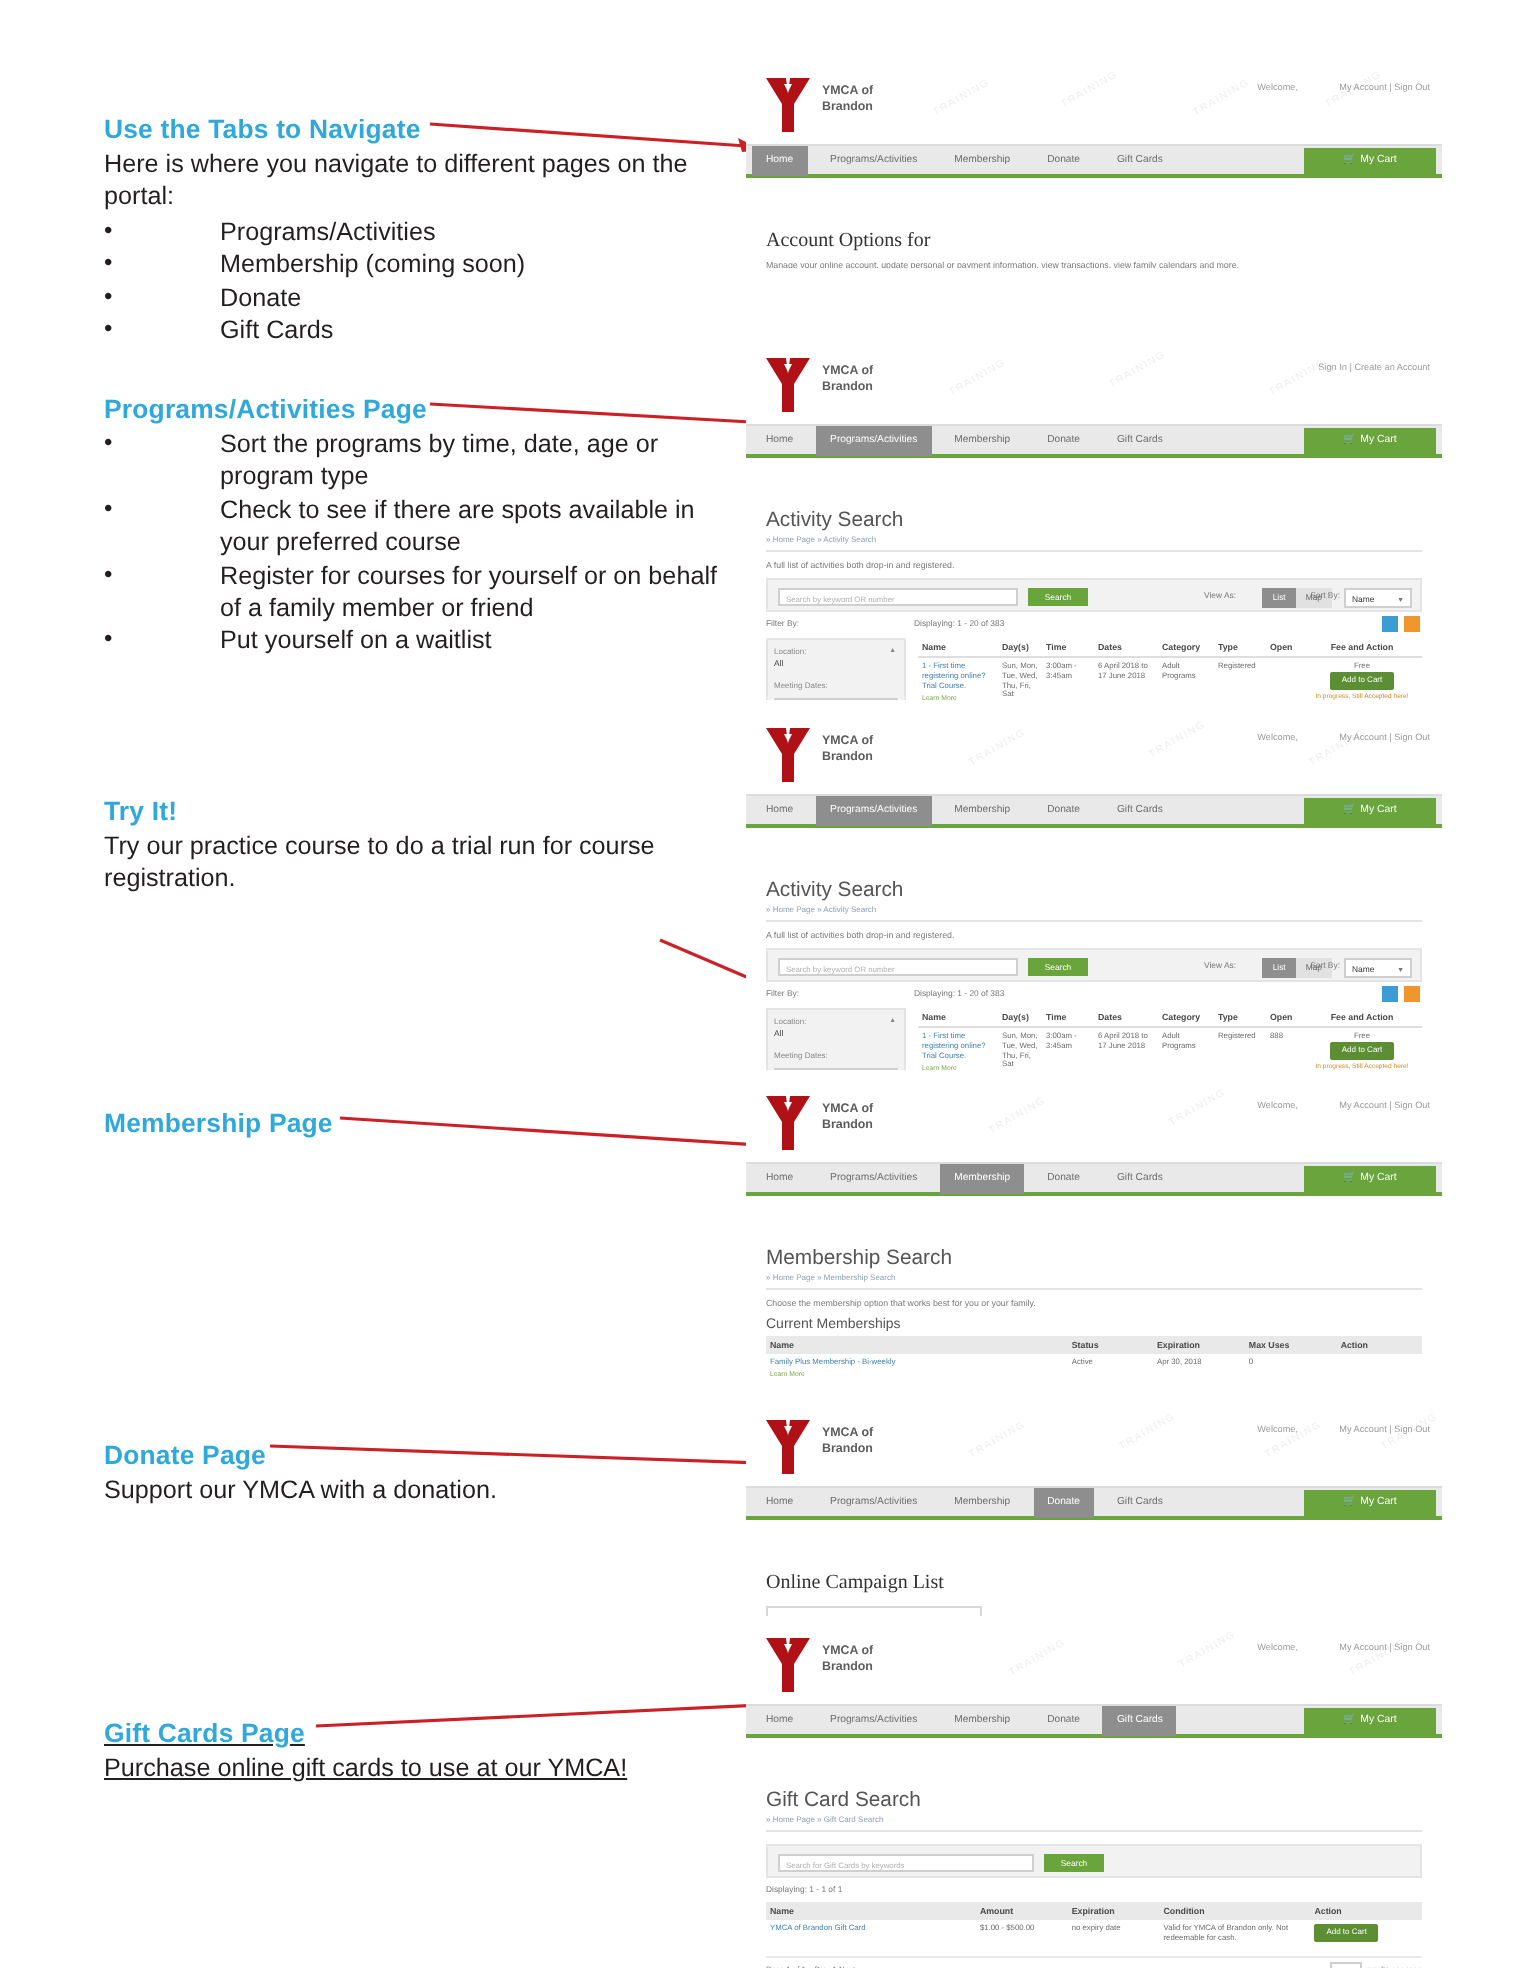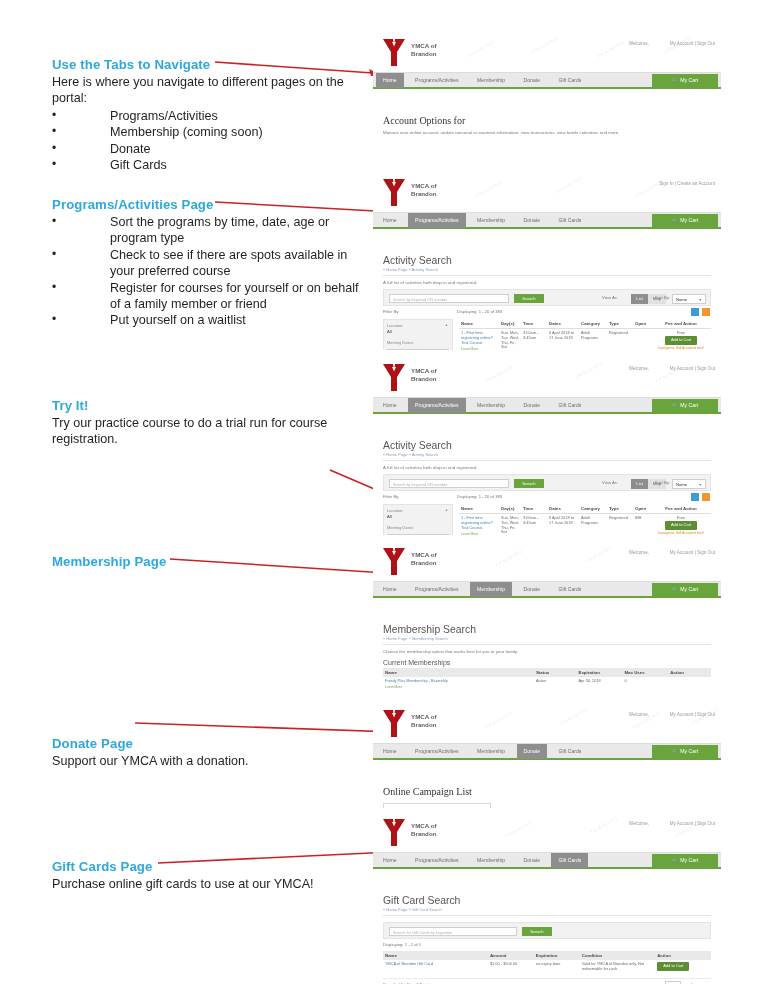--- a/index.html
+++ b/index.html
@@ -219,26 +219,26 @@
 
 <div class="annot" style="top:398px;">
   <div class="annot-head">Try It!</div>
   <p class="annot-body">Try our practice course to do a trial run for course registration.</p>
 </div>
 
 <div class="annot" style="top:554px;">
   <div class="annot-head">Membership Page</div>
 </div>
 
-<div class="annot" style="top:736px;">
+<div class="annot" style="top:720px;">
   <div class="annot-head">Donate Page</div>
   <p class="annot-body">Support our YMCA with a donation.</p>
 </div>
 
-<div class="annot" style="top:859px;">
+<div class="annot" style="top:859px;text-decoration:underline;">
   <div class="annot-head">Gift Cards Page</div>
   <p class="annot-body">Purchase online gift cards to use at our YMCA!</p>
 </div>
 
 <div class="arrow" style="left:215px; top:58px;">
   <svg width="170" height="22" viewBox="0 0 170 22">
     <line x1="0" y1="4" x2="158" y2="15" stroke="#cc2027" stroke-width="1.6"></line>
     <polygon points="166,17 154,11 156,18" fill="#cc2027"></polygon>
   </svg>
 </div>

